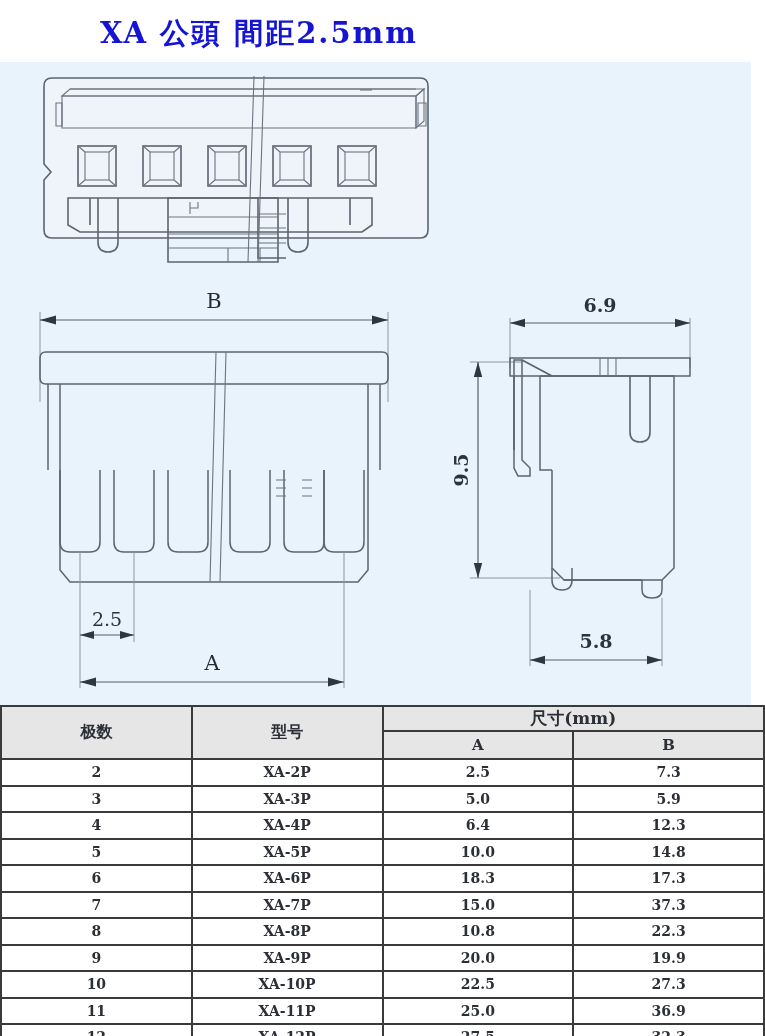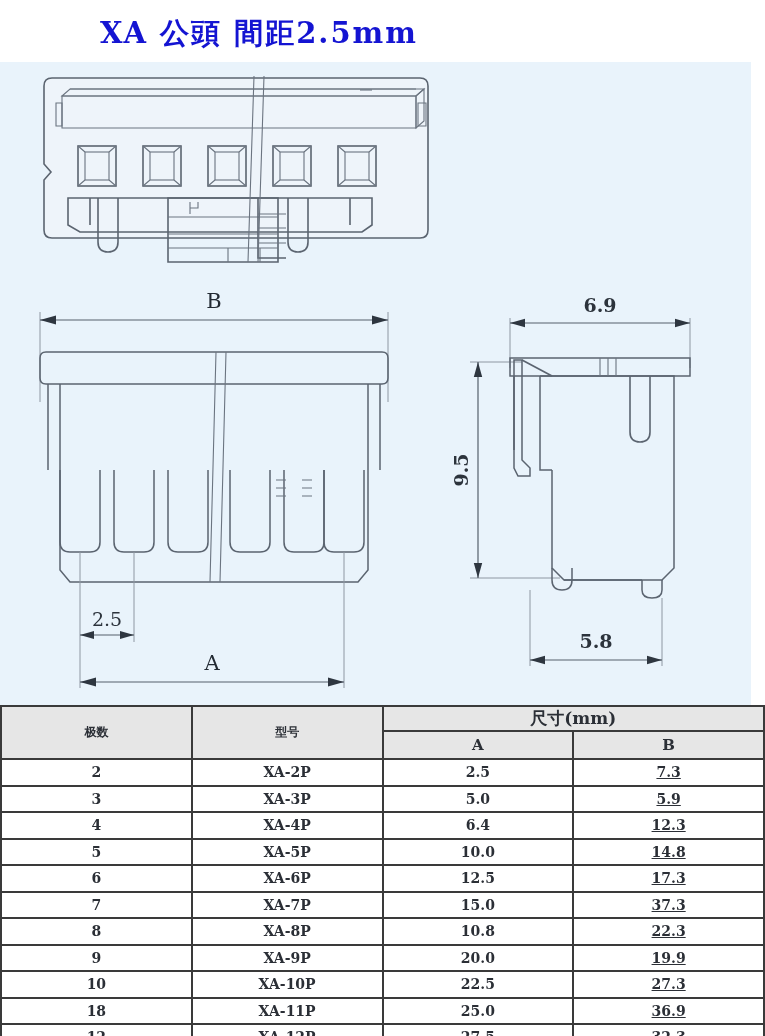--- a/index.html
+++ b/index.html
@@ -92,28 +92,28 @@
     border: 2px solid #3a3a3a;
     text-align: center;
     vertical-align: middle;
     color: #2b2f36;
     font-family: "DejaVu Serif", "Liberation Serif", serif;
   }
   table.spec thead th {
     background: #e6e6e6;
     font-weight: bold;
   }
-  th.h-poles, th.h-model { height: 52px; font-size: 12px; margin-left: 8px; }
+  th.h-poles, th.h-model { height: 52px; font-size: 16px; margin-left: 8px; }
   th.h-dims { height: 24px; font-size: 17px; }
   th.h-ab   { height: 28px; font-size: 15px; }
   table.spec tbody td { height: 26.5px; font-size: 14px; font-weight: bold; background:#ffffff; }
   td.c-poles { width: 163px; }
   td.c-model { width: 264px; }
   td.c-a     { width: 168px; }
-  td.c-b     { width: 170px; text-decoration: underline; }
+  td.c-b     { width: 170px; }
 </style>
 </head>
 <body>
 
 <div id="page">
 
   <div id="title-bar">
     <div id="title-text" style="color: rgb(20, 20, 210);">XA 公頭 間距2.5mm</div>
   </div>
 
@@ -313,21 +313,21 @@
           </tr>
           <tr>
             <td class="c-poles">5</td>
             <td class="c-model">XA-5P</td>
             <td class="c-a">10.0</td>
             <td class="c-b">14.8</td>
           </tr>
           <tr>
             <td class="c-poles">6</td>
             <td class="c-model">XA-6P</td>
-            <td class="c-a">12.5</td>
+            <td class="c-a">18.3</td>
             <td class="c-b">17.3</td>
           </tr>
           <tr>
             <td class="c-poles">7</td>
             <td class="c-model">XA-7P</td>
             <td class="c-a">15.0</td>
             <td class="c-b">37.3</td>
           </tr>
           <tr>
             <td class="c-poles">8</td>
@@ -341,21 +341,21 @@
             <td class="c-a">20.0</td>
             <td class="c-b">19.9</td>
           </tr>
           <tr>
             <td class="c-poles">10</td>
             <td class="c-model">XA-10P</td>
             <td class="c-a">22.5</td>
             <td class="c-b">27.3</td>
           </tr>
           <tr>
-            <td class="c-poles">18</td>
+            <td class="c-poles">11</td>
             <td class="c-model">XA-11P</td>
             <td class="c-a">25.0</td>
             <td class="c-b">36.9</td>
           </tr>
           <tr>
             <td class="c-poles">12</td>
             <td class="c-model">XA-12P</td>
             <td class="c-a">27.5</td>
             <td class="c-b">32.3</td>
           </tr>

